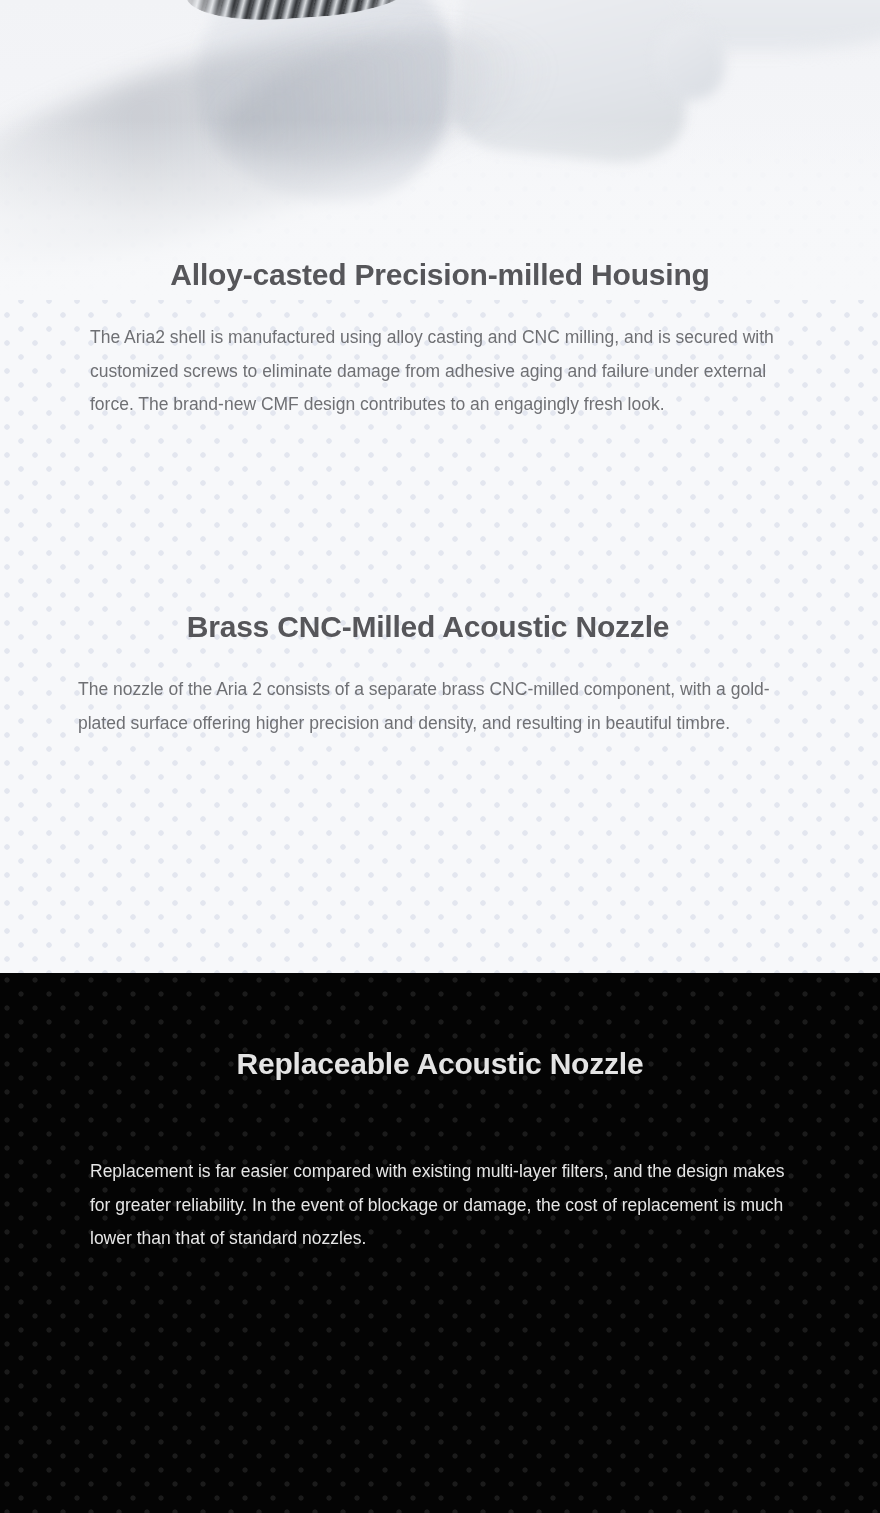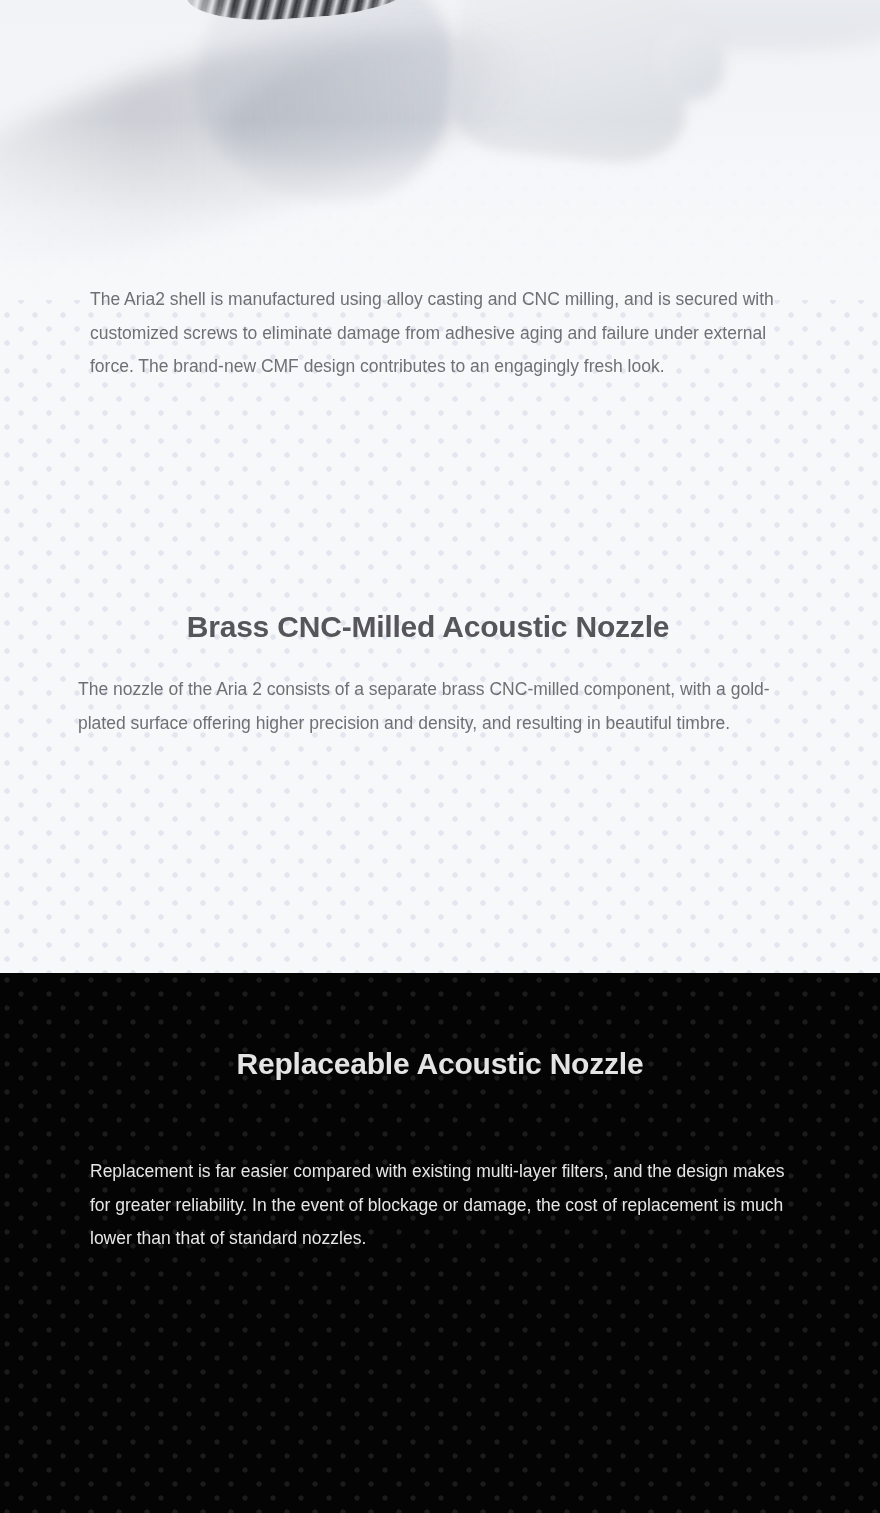--- a/index.html
+++ b/index.html
@@ -227,20 +227,21 @@
       <div class="shape-earpiece-left"></div>
       <div class="shape-earpiece-right"></div>
       <div class="shape-nub-right"></div>
       <div class="cable"></div>
       <div class="shadow-sweep"></div>
       <div class="shadow-sweep2"></div>
       <div class="photo-fade"></div>
     </div>
 
     <div class="block" style="left:0; top:256px; width:880px;">
+      <h2 class="heading">Alloy-casted Precision-milled Housing</h2>
       <div class="text-col" style="margin-top:27px;">
         <p class="body">The Aria2 shell is manufactured using alloy casting and CNC milling, and is secured with customized screws to eliminate damage from adhesive aging and failure under external force. The brand-new CMF design contributes to an engagingly fresh look.</p>
       </div>
     </div>
 
     <div class="block" style="left:0; top:608px; width:856px;">
       <h2 class="heading">Brass CNC-Milled Acoustic Nozzle</h2>
       <div class="text-col" style="margin-top:27px;">
         <p class="body">The nozzle of the Aria 2 consists of a separate brass CNC-milled component, with a gold-plated surface offering higher precision and density, and resulting in beautiful timbre.</p>
       </div>

